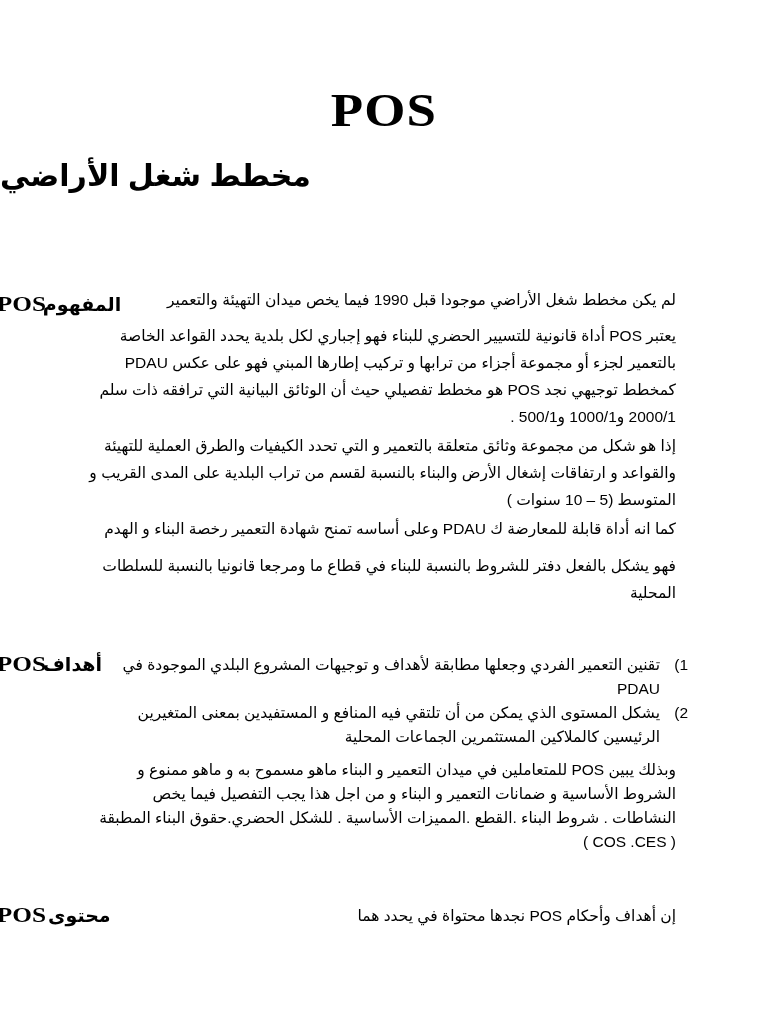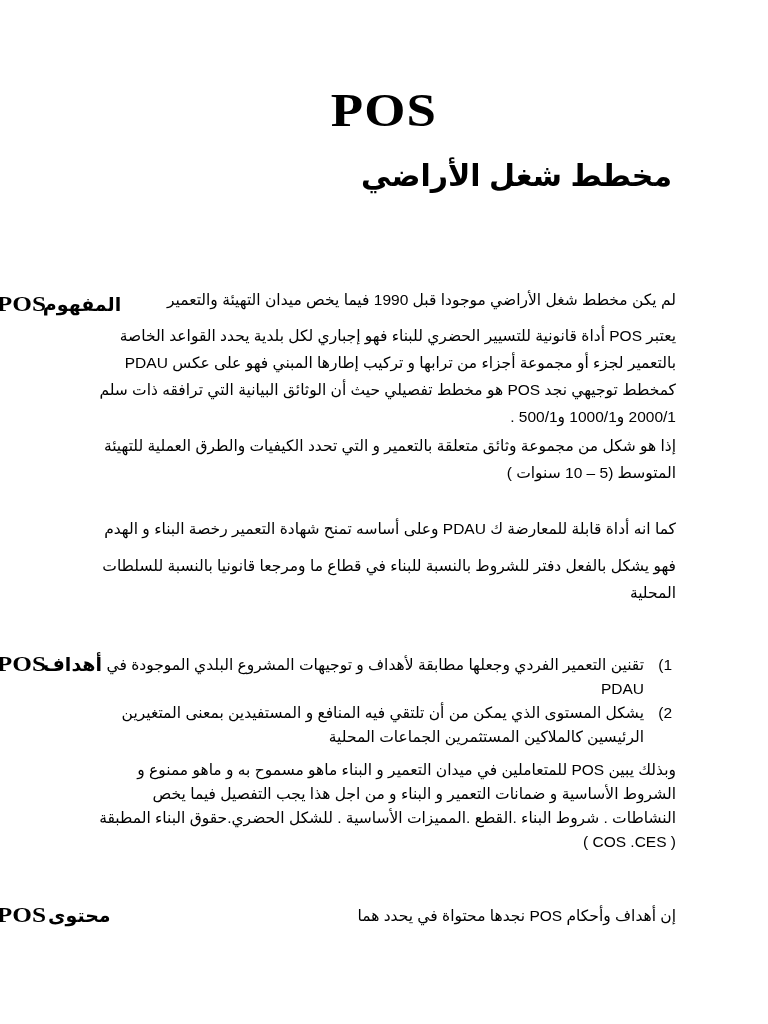--- a/index.html
+++ b/index.html
@@ -32,21 +32,21 @@
       font-size: 46px;
       letter-spacing: 1px;
       transform: scaleX(1.15);
       line-height: 1;
     }
     .doc-subtitle {
       position: absolute;
       top: 158px;
       left: 0;
       width: 672px;
-      text-align: right;
+      text-align: left;
       font-weight: bold;
       font-size: 30px;
       line-height: 1.2;
       direction: rtl;
     }
     .section-heading {
       position: absolute;
       left: 0;
       width: 768px;
       text-align: left;
@@ -126,37 +126,38 @@
 
   <div class="para" style="top:322px;">
     <span class="line">يعتبر POS أداة قانونية للتسيير الحضري للبناء فهو إجباري لكل بلدية يحدد القواعد الخاصة</span>
     <span class="line">بالتعمير لجزء أو مجموعة أجزاء من ترابها و تركيب إطارها المبني فهو على عكس PDAU</span>
     <span class="line">كمخطط توجيهي نجد POS هو مخطط تفصيلي حيث أن الوثائق البيانية التي ترافقه ذات سلم</span>
     <span class="line">2000/1 و1000/1 و500/1 .</span>
   </div>
 
   <div class="para" style="top:432px;">
     <span class="line">إذا هو شكل من مجموعة وثائق متعلقة بالتعمير و التي تحدد الكيفيات والطرق العملية للتهيئة</span>
+    <span class="line">والقواعد و ارتفاقات إشغال الأرض  والبناء بالنسبة لقسم من تراب البلدية على المدى القريب و</span>
     <span class="line">المتوسط (5 – 10 سنوات )</span>
   </div>
 
   <div class="para" style="top:552px;">
     <span class="line">فهو يشكل بالفعل دفتر للشروط بالنسبة للبناء في قطاع ما ومرجعا قانونيا بالنسبة للسلطات</span>
     <span class="line">المحلية</span>
   </div>
 
   <div class="para" style="top:515px;">
     <span class="line">كما انه أداة قابلة للمعارضة ك PDAU وعلى أساسه تمنح شهادة التعمير رخصة البناء و الهدم</span>
   </div>
 
   <div class="section-heading" style="top:617px;">
     <span>أهداف</span><span class="pos">POS</span>
   </div>
 
-  <ul class="list" style="top:653px; right:96px; width:600px;">
+  <ul class="list" style="top:653px; right:80px; width:600px;">
     <li class="list-item">
       <span class="cont">
         <span>تقنين التعمير الفردي وجعلها مطابقة لأهداف و توجيهات المشروع البلدي الموجودة في</span>
       </span>
       <span class="num" style="position:absolute; right:0; top:0;">1)</span>
       <span class="cont">
         <span class="latin">PDAU</span>
       </span>
     </li>
     <li class="list-item">

